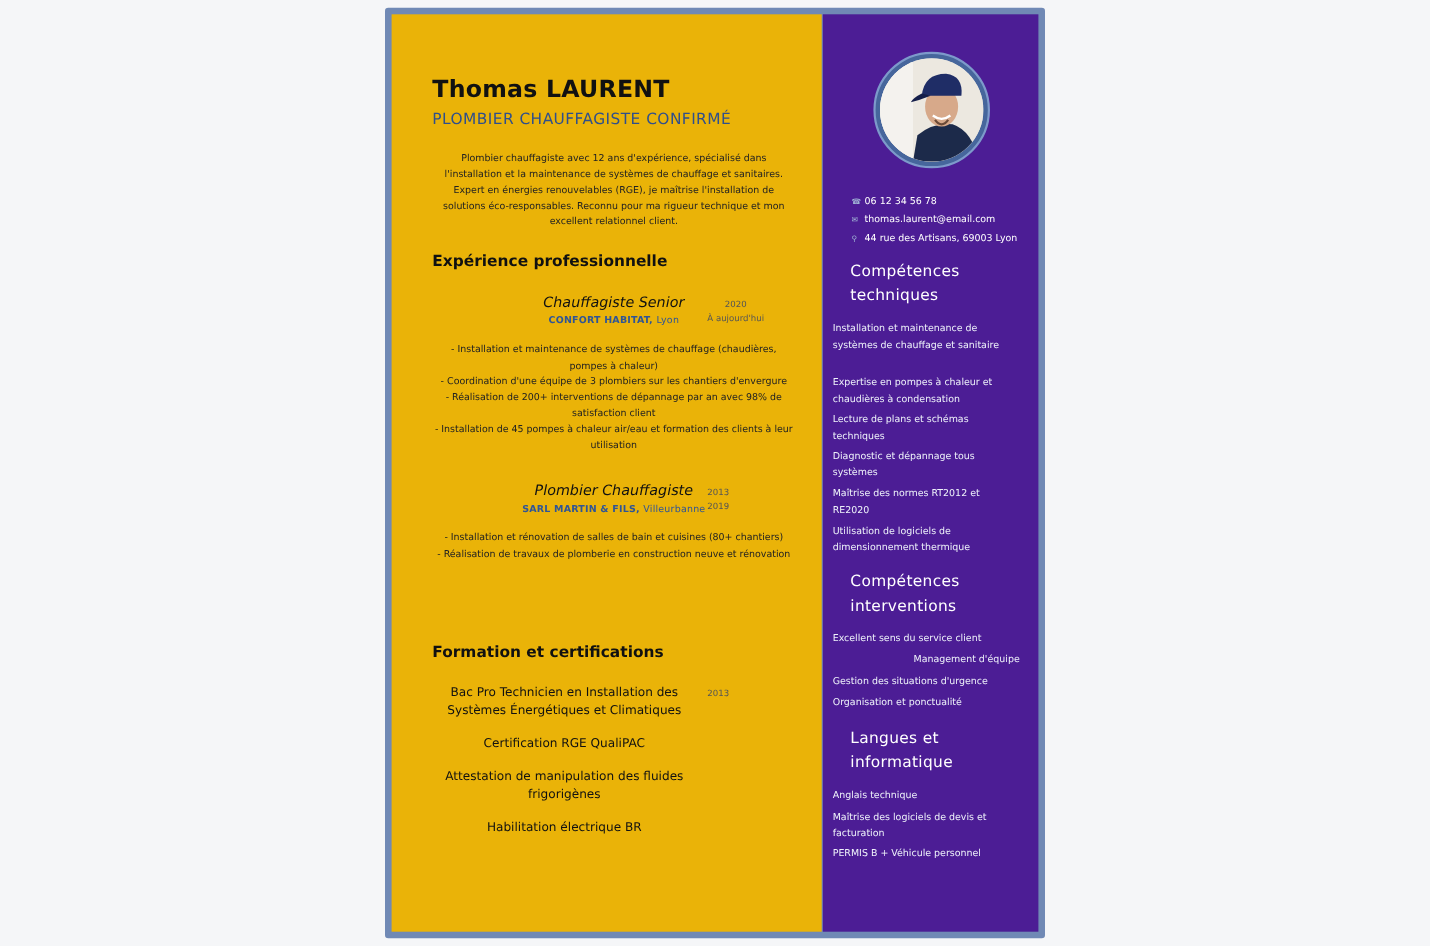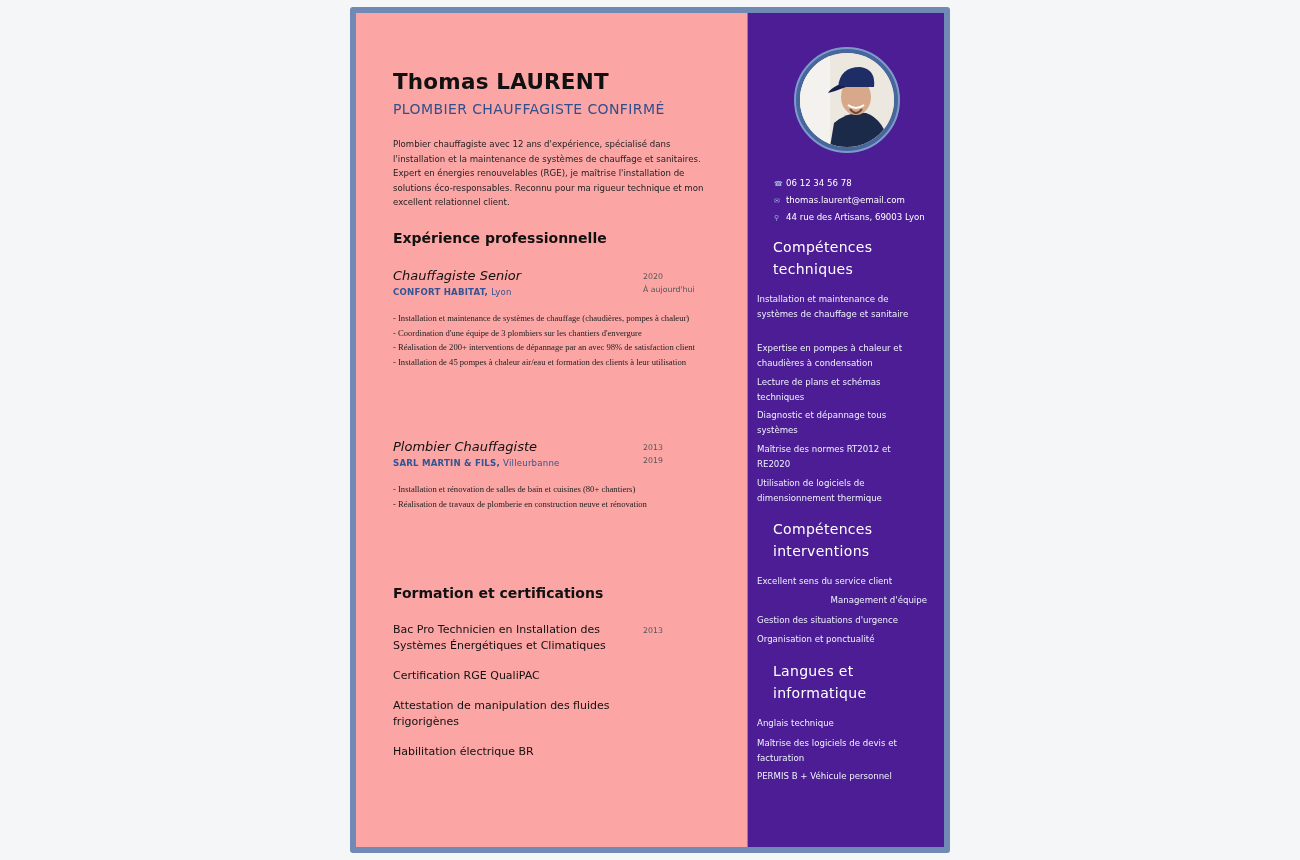--- a/index.html
+++ b/index.html
@@ -1,31 +1,31 @@
 <!DOCTYPE html>
 <html><head>
 <meta charset="utf-8">
 <style>
   html, body { margin:0; padding:0; }
   body { width:1300px; height:860px; background:#f5f6f8; position:relative; overflow:hidden;
          font-family:"DejaVu Sans", sans-serif; }
   .frame { position:absolute; left:350px; top:7px; width:600px; height:846px; background:#7089b5; border-radius:3px; }
-  .main { position:absolute; left:356px; top:13px; width:391px; height:834px; background:#fca5a5; }
+  .main { position:absolute; left:356px; top:13px; width:391px; height:834px; background:#eab308;text-align:center; }
   .side { position:absolute; left:748px; top:13px; width:196px; height:834px; background:#4c1d95; color:#fff; }
 
   .name { position:absolute; left:37px; top:56px; font-size:21.5px; font-weight:bold; color:#111; letter-spacing:0.2px; }
   .title { position:absolute; left:37px; top:88px; font-size:14px; color:#2f4f8c; letter-spacing:0.4px; }
   .summary { position:absolute; left:37px; top:124px; width:330px; font-size:8.6px; line-height:14.5px; color:#222; }
   .h2 { position:absolute; left:37px; font-size:14px; font-weight:bold; color:#111; }
   .job { position:absolute; left:37px; width:330px; }
   .job-title { font-size:13px; color:#111;font-style:italic; }
   .job-company { font-size:8.6px; color:#2f5596; margin-top:4px; font-weight:bold; letter-spacing:0.2px;}
   .job-company span.loc { font-weight:normal; }
   .job-dates { position:absolute; left:250px; top:2px; font-size:7.8px; color:#555; line-height:13px; }
-  .bullets { margin-top:14px; font-size:8.6px; line-height:14.5px; color:#222;font-family:Liberation Serif, serif; }
+  .bullets { margin-top:14px; font-size:8.6px; line-height:14.5px; color:#222; }
   .edu { position:absolute; left:37px; width:240px; font-size:11px; line-height:15.5px; color:#111; }
   .edu-date { position:absolute; left:287px; font-size:7.8px; color:#555; }
 
   .photo-ring { position:absolute; left:46px; top:34px; width:106px; height:106px; border-radius:50%;
                 border:2px solid #7d9acb; box-sizing:border-box; background:#46669c; }
   .photo { position:absolute; left:4px; top:4px; width:94px; height:94px; border-radius:50%; overflow:hidden;
            background:linear-gradient(135deg,#f1efe9 0%,#e8e4dc 55%,#d8d2c8 100%); }
   .contact { position:absolute; left:26px; font-size:8.6px; color:#fff; }
   .contact .ic { display:inline-block; width:12px; color:#9fb2d4; font-size:7px; }
   .sh { position:absolute; left:25px; width:170px; font-size:14px; line-height:22px; color:#fff; letter-spacing:0.3px; }

